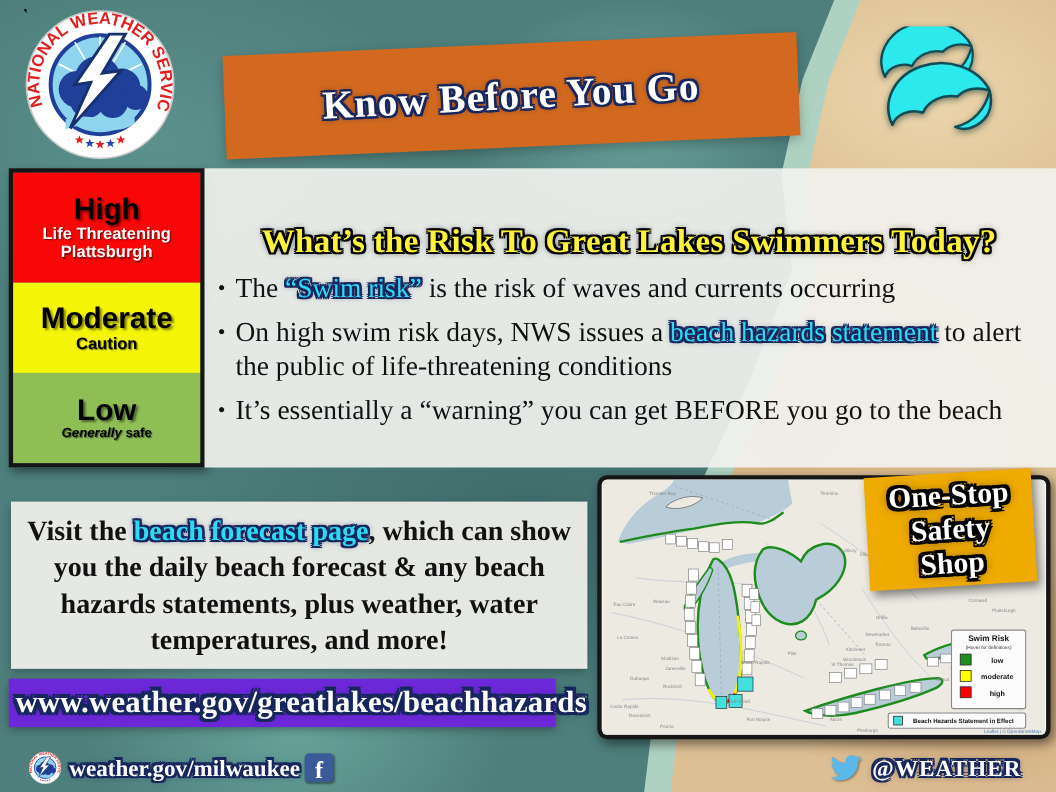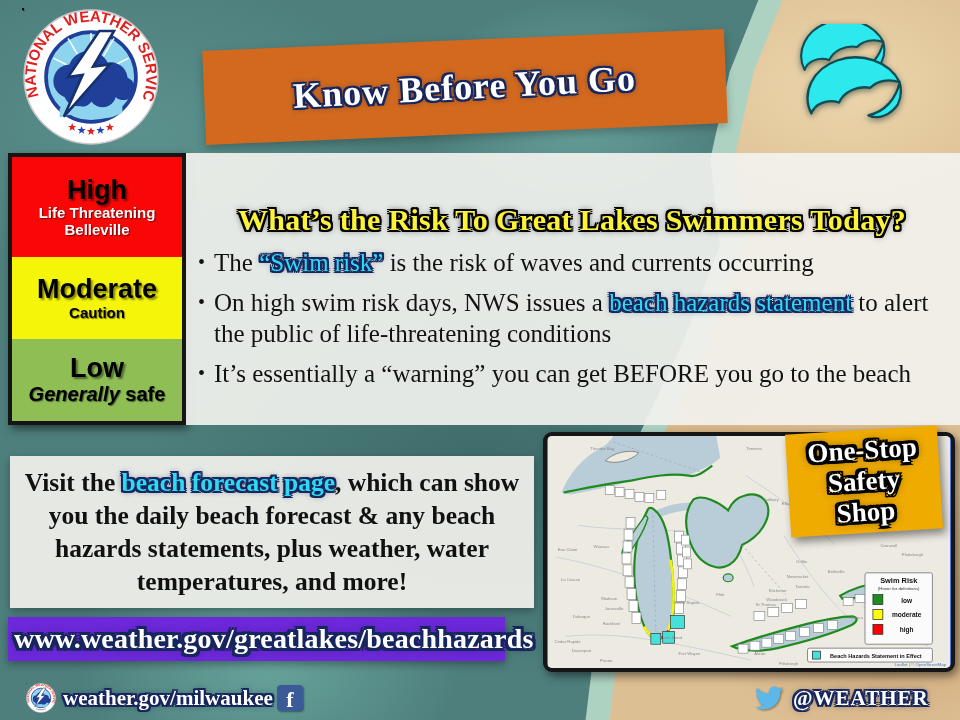--- a/index.html
+++ b/index.html
@@ -58,21 +58,21 @@
   .bullet .dot{width:16px;flex:0 0 16px;font-size:20px;padding-top:3px;}
   
   .cta{position:absolute;left:10px;top:456px;width:524px;height:152px;background:rgba(235,236,231,.96);
     display:flex;align-items:center;justify-content:center;text-align:center;
     font-weight:bold;font-size:25.5px;color:#111;line-height:1.3;padding:0 4px;box-sizing:border-box;
     box-shadow:0 3px 8px rgba(0,0,0,.3);}
   .urlbar{position:absolute;left:8px;top:617px;width:497px;height:44px;background:#6d28d9;
     display:flex;align-items:center;box-shadow:0 3px 8px rgba(0,0,0,.35);}
   .urlbar span{font-weight:bold;font-size:28px;color:#fff;letter-spacing:.2px;padding-left:6px;white-space:nowrap;}
   
-  .map-frame{position:absolute;left:543px;top:432px;width:412px;height:240px;background:#1d4ed8;
+  .map-frame{position:absolute;left:543px;top:432px;width:412px;height:240px;background:#ffffff;
     border:4px solid #161616;border-radius:9px;box-sizing:border-box;overflow:hidden;
     box-shadow:3px 4px 10px rgba(0,0,0,.5);}
   .map-frame svg{display:block;width:100%;height:100%;}
   .badge{position:absolute;left:788px;top:430px;width:152px;height:103px;background:#efab00;
     transform:rotate(-3.5deg);z-index:5;display:flex;flex-direction:column;align-items:center;
     justify-content:center;box-shadow:3px 5px 9px rgba(0,0,0,.45);}
   .badge div{font-weight:bold;font-size:27px;color:#fff;line-height:31px;}
   
   .footer{position:absolute;left:0;top:682px;width:960px;height:34px;}
   .f-item{position:absolute;top:0;height:32px;display:flex;align-items:center;}
@@ -140,29 +140,29 @@
       <path transform="translate(20,0) scale(0.82)" d="M8,56 A52,44 0 0 1 104,22 C92,18 80,20 72,28 A30,26 0 0 0 38,44 A22,18 0 0 0 8,56 Z
         M104,22 C100,40 88,54 70,58 C80,63 94,58 102,46 C106,38 106,30 104,22 Z"></path>
       <path transform="translate(26,38) scale(0.92)" d="M8,56 A52,44 0 0 1 104,22 C92,18 80,20 72,28 A30,26 0 0 0 38,44 A22,18 0 0 0 8,56 Z
         M104,22 C100,40 88,54 70,58 C80,63 94,58 102,46 C106,38 106,30 104,22 Z"></path>
     </g>
   </svg>
 
   <div class="risk">
     <div class="risk-row risk-high" style="background:#f90606">
       <div class="risk-label">High</div>
-      <div class="risk-sub">Life Threatening Belleville</div>
+      <div class="risk-sub">Life Threatening Plattsburgh</div>
     </div>
     <div class="risk-row risk-mod" style="background:#f5f50a">
       <div class="risk-label">Moderate</div>
       <div class="risk-sub" style="color:#000">Caution</div>
     </div>
     <div class="risk-row risk-low" style="background:#8fbe55">
       <div class="risk-label">Low</div>
-      <div class="risk-sub" style="color:#000;font-size:20px">
+      <div class="risk-sub" style="color:#000;font-size:12px">
         <i>Generally</i><span> safe</span>
       </div>
     </div>
   </div>
 
   <div class="panel">
     <div class="panel-title ol-k2">What’s the Risk To Great Lakes Swimmers Today?</div>
     <div class="bullets">
       <div class="bullet">
         <span class="dot">•</span>

